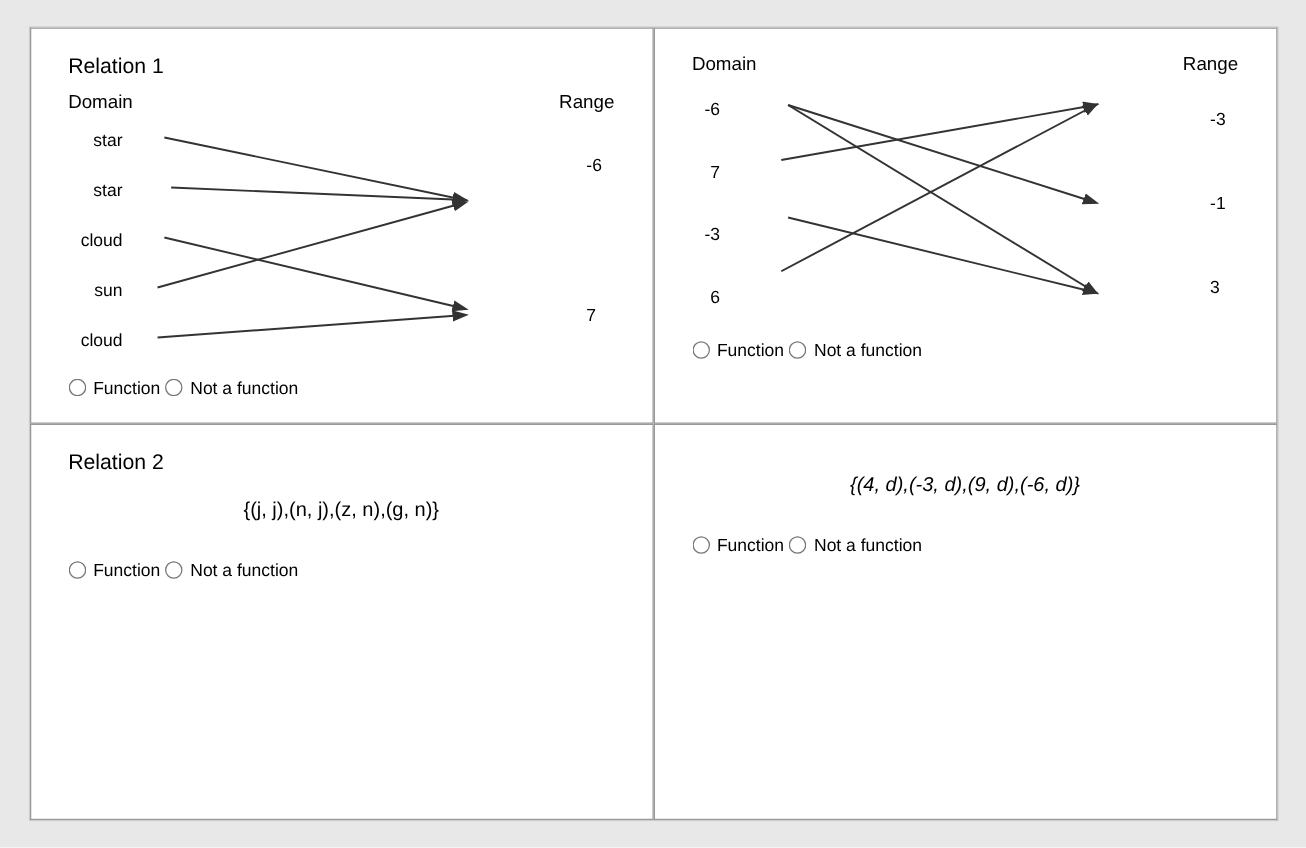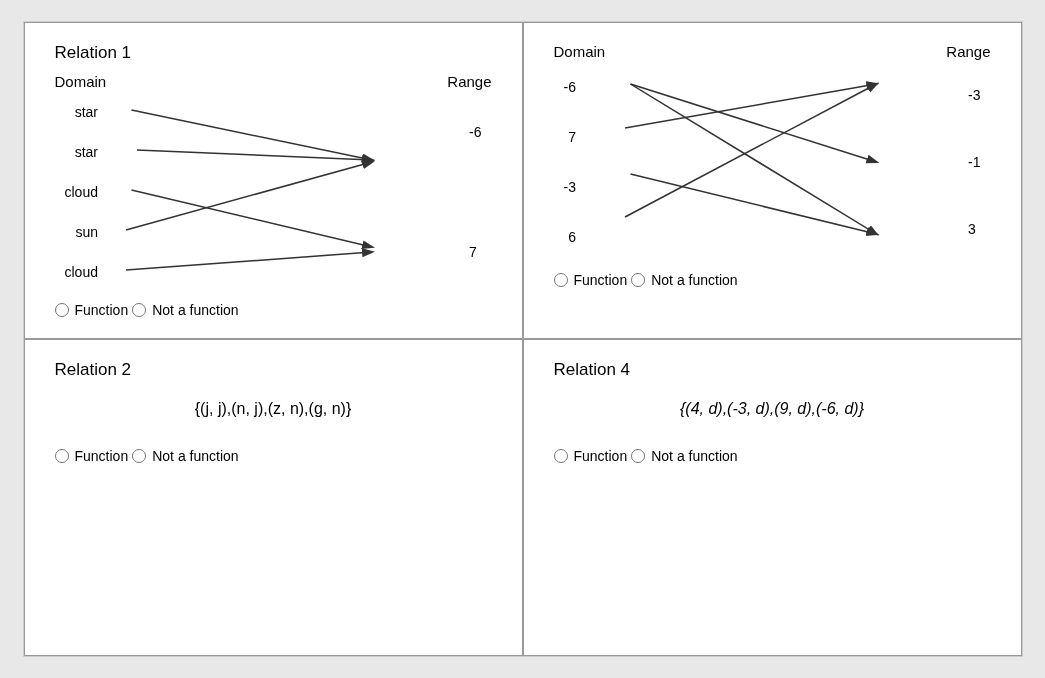--- a/index.html
+++ b/index.html
@@ -220,21 +220,20 @@
           <span>Function</span>
         </label>
         <label class="radio-item">
           <input type="radio" name="rel3" value="notfunction" style="">
           <span>Not a function</span>
         </label>
       </div>
     </div>
 
     <div class="cell">
-      <div class="relation-title">Relation 4</div>
       <div class="relation4-content">
         <span>{(4, d),(-3, d),(9, d),(-6, d)}</span>
       </div>
       <div class="radio-group">
         <label class="radio-item">
           <input type="radio" name="rel4" value="function" style="">
           <span>Function</span>
         </label>
         <label class="radio-item">
           <input type="radio" name="rel4" value="notfunction" style="">

